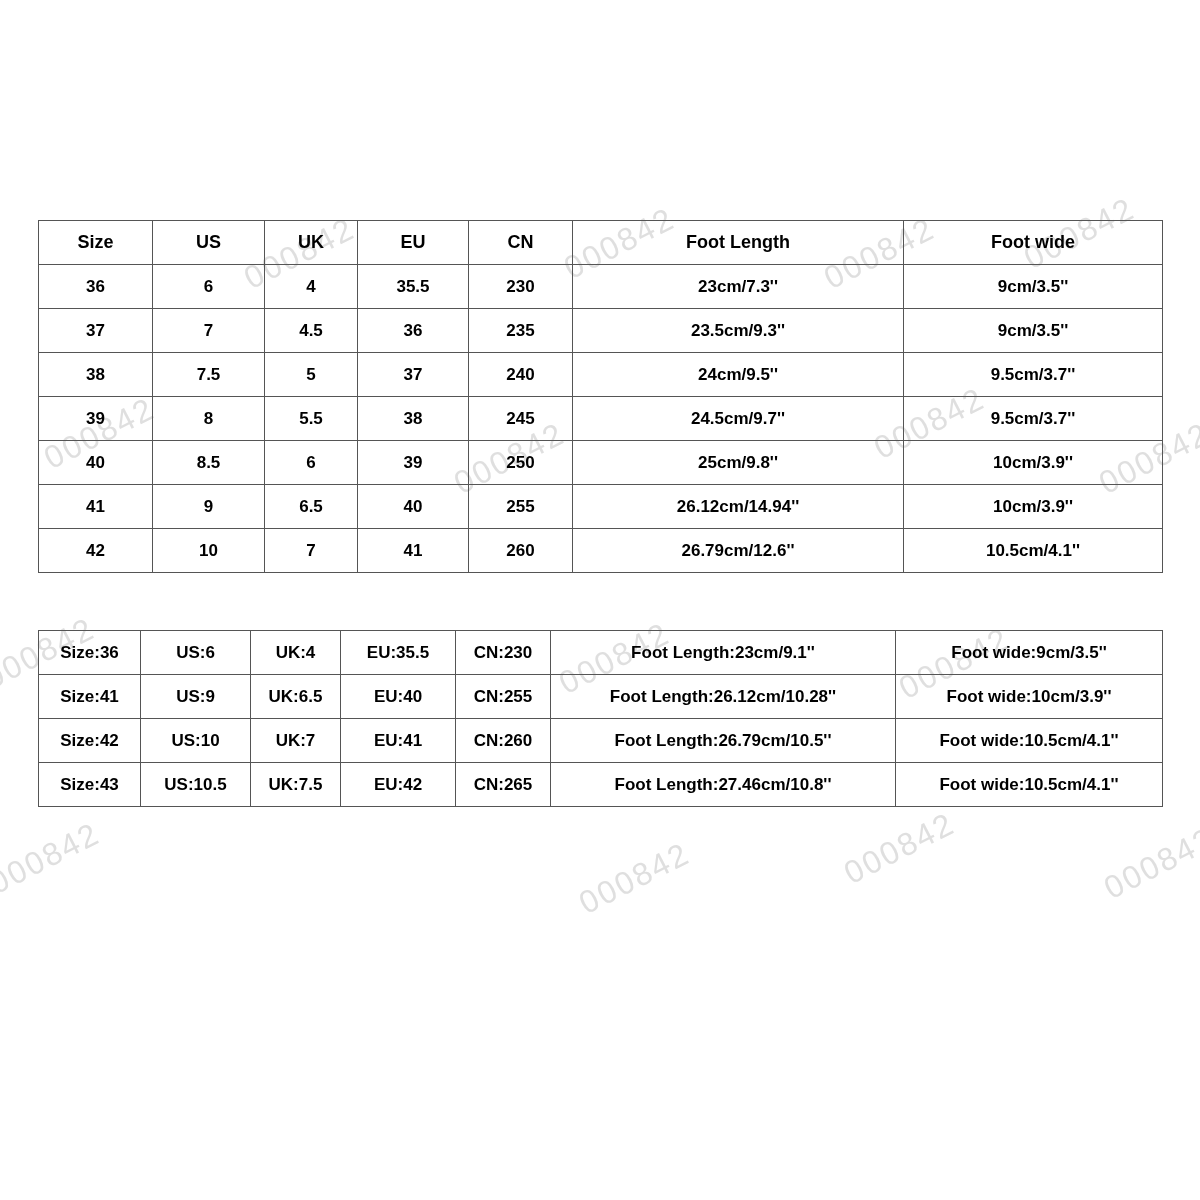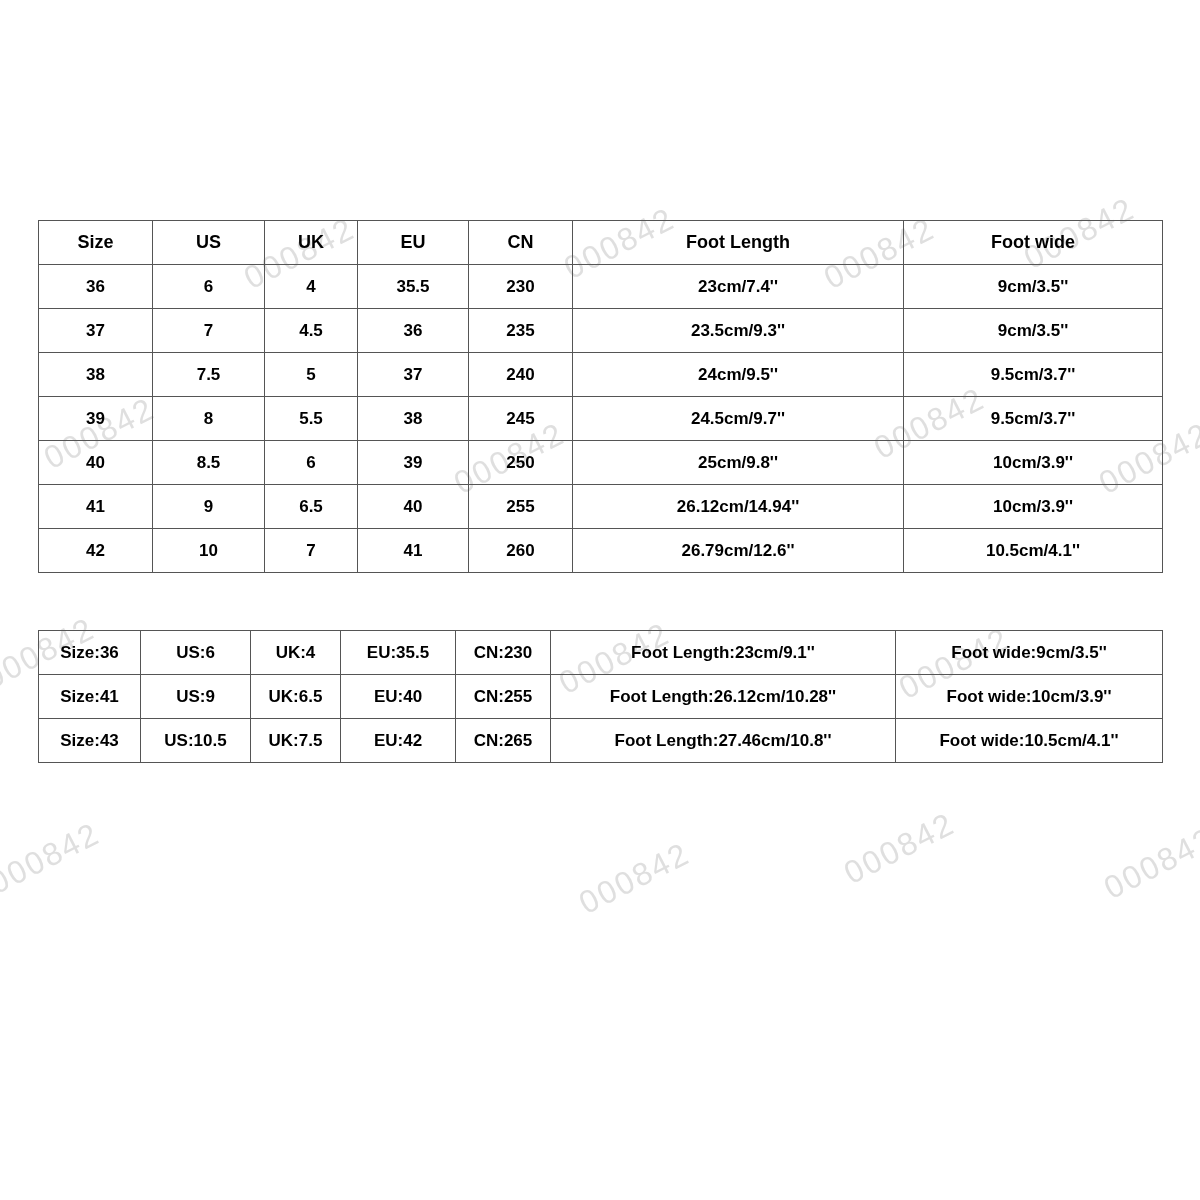--- a/index.html
+++ b/index.html
@@ -101,21 +101,21 @@
           <th>Foot wide</th>
         </tr>
     </thead>
     <tbody id="t1-body">
         <tr>
           <td>36</td>
           <td>6</td>
           <td>4</td>
           <td>35.5</td>
           <td>230</td>
-          <td>23cm/7.4''</td>
+          <td>23cm/7.3''</td>
           <td>9cm/3.5''</td>
         </tr>
         <tr>
           <td>37</td>
           <td>7</td>
           <td>4.5</td>
           <td>36</td>
           <td>235</td>
           <td>23.5cm/9.3''</td>
           <td>9cm/3.5''</td>
@@ -191,20 +191,29 @@
         <tr>
           <td>Size:41</td>
           <td>US:9</td>
           <td>UK:6.5</td>
           <td>EU:40</td>
           <td>CN:255</td>
           <td>Foot Length:26.12cm/10.28''</td>
           <td>Foot wide:10cm/3.9''</td>
         </tr>
         <tr>
+          <td>Size:42</td>
+          <td>US:10</td>
+          <td>UK:7</td>
+          <td>EU:41</td>
+          <td>CN:260</td>
+          <td>Foot Length:26.79cm/10.5''</td>
+          <td>Foot wide:10.5cm/4.1''</td>
+        </tr>
+        <tr>
           <td>Size:43</td>
           <td>US:10.5</td>
           <td>UK:7.5</td>
           <td>EU:42</td>
           <td>CN:265</td>
           <td>Foot Length:27.46cm/10.8''</td>
           <td>Foot wide:10.5cm/4.1''</td>
         </tr>
       </tbody>
   </table>

